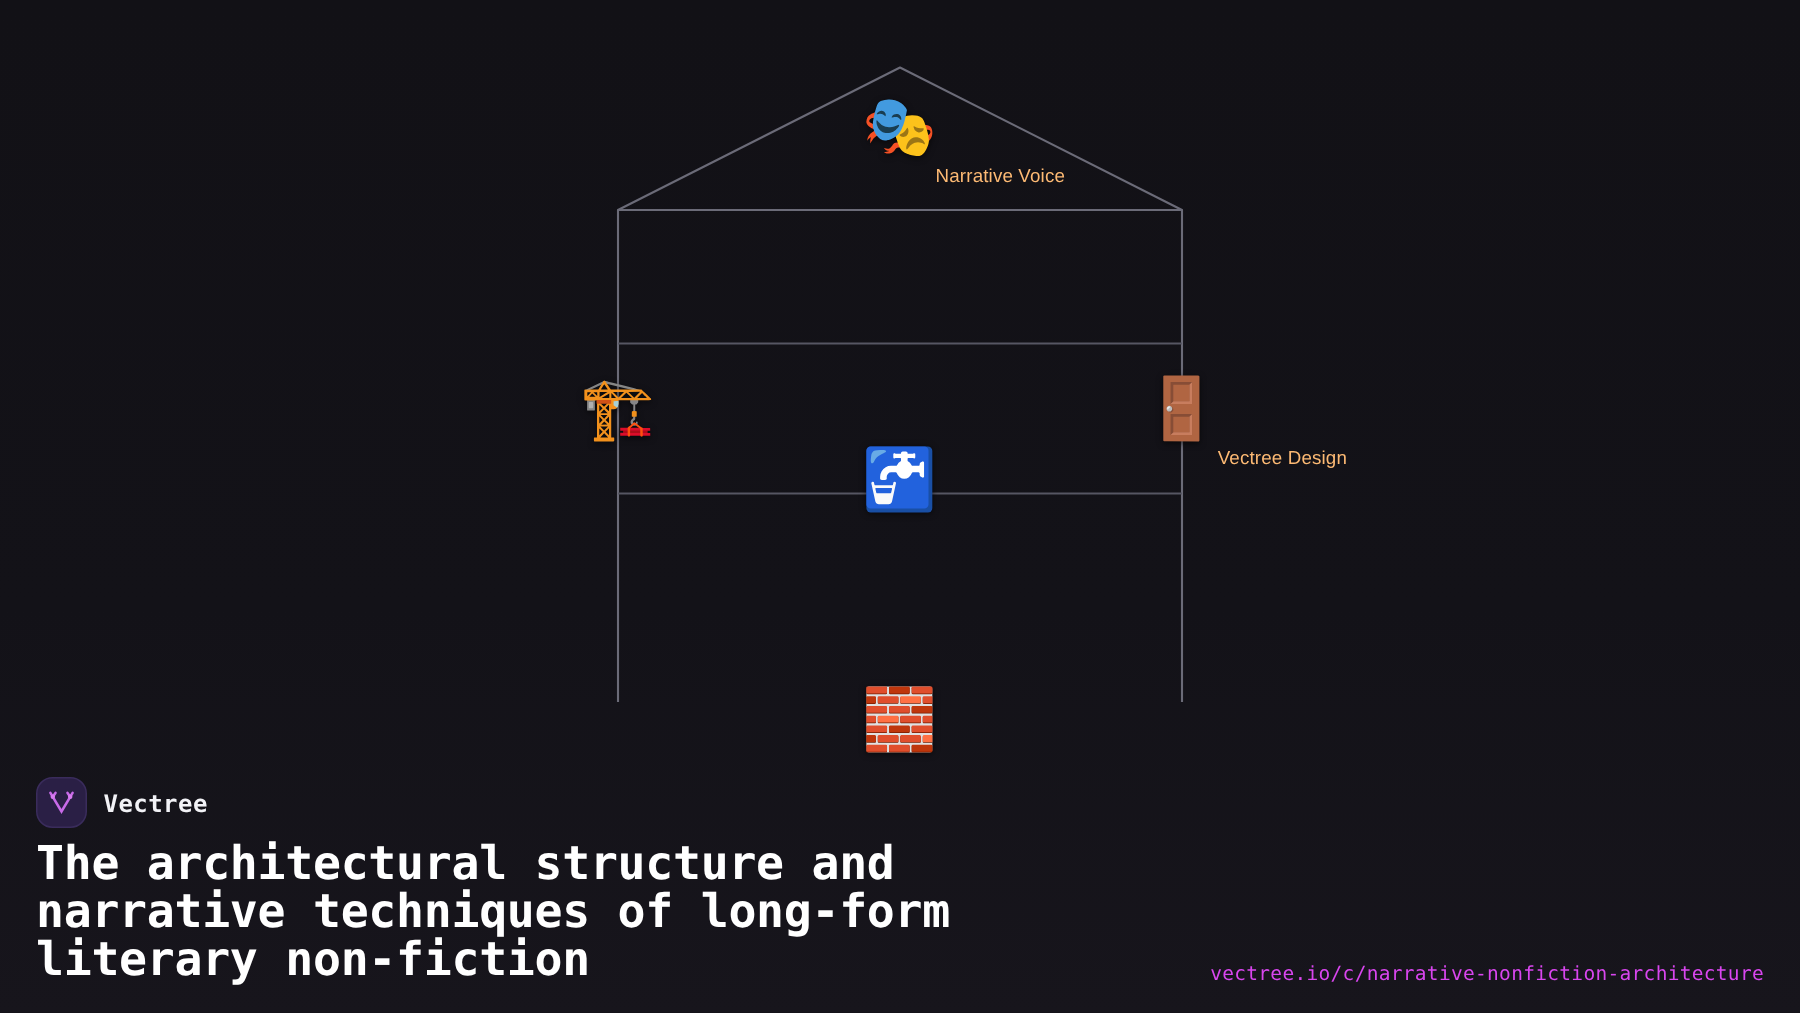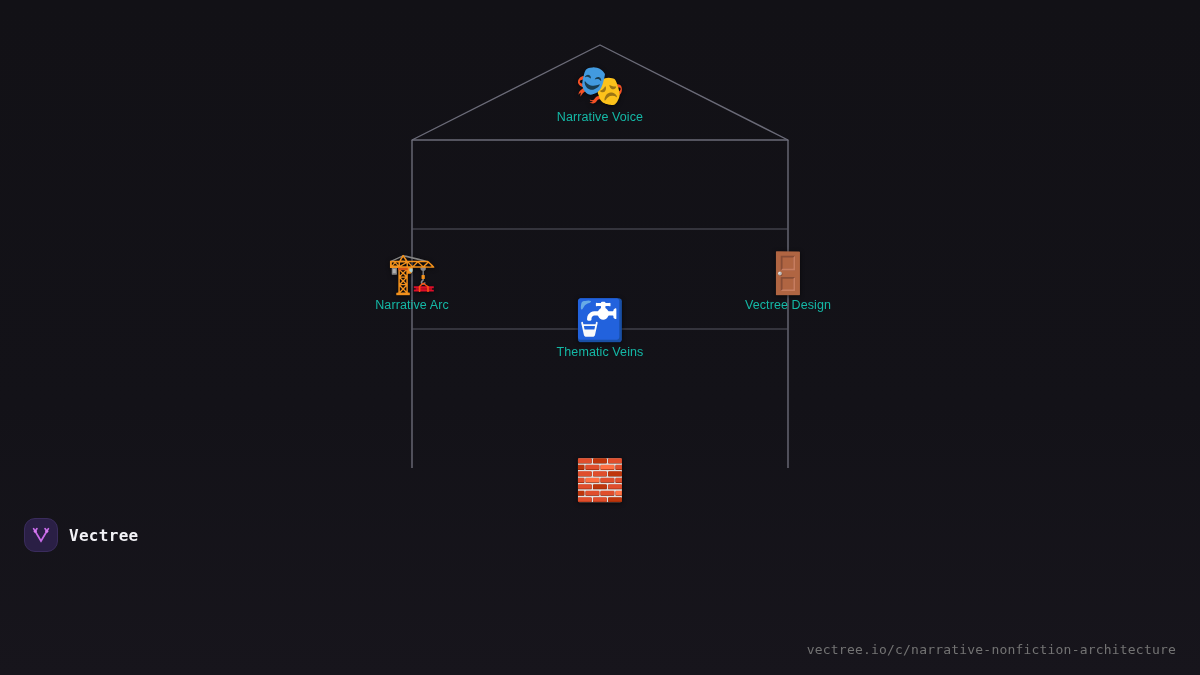--- a/index.html
+++ b/index.html
@@ -42,23 +42,24 @@
     height:46px;
     display:block;
     font-family:"DejaVu Sans", sans-serif;
     text-shadow:0 1px 4px rgba(0,0,0,.6);
   }
   .node-label {
     display:block;
     margin-top:2px;
     font-size:12.5px;
     line-height:15px;
-    color:#14b8a6;
+    color:#fdba74;
     font-family:"Liberation Sans", sans-serif;
     letter-spacing:.1px;
+    text-align:right;
   }
 
   
   #footer {
     position:absolute;
     left:0; bottom:0;
     width:1200px;
     height:165px;
     padding:0 24px 30px 24px;
   }
@@ -99,21 +100,21 @@
     color:#ffffff;
     letter-spacing:-.2px;
     white-space:pre-line;
   }
 
   #url {
     position:absolute;
     right:24px; bottom:18px;
     font-family:"DejaVu Sans Mono","Liberation Mono",monospace;
     font-size:13px;
-    color:#737373;
+    color:#d946ef;
     letter-spacing:.2px;
   }
 </style>
 </head>
 <body>
 
 <div id="stage">
 
   <svg id="house-svg" viewBox="0 0 1200 520">
 
@@ -130,31 +131,29 @@
     <line x1="412" y1="329" x2="788" y2="329" stroke="#565663" stroke-width="1.2"></line>
   </svg>
 
   <div class="node" style="left:600px; top:62px;">
     <span class="node-emoji">🎭</span>
     <span class="node-label">Narrative Voice</span>
   </div>
 
   <div class="node" style="left:412px; top:250px;">
     <span class="node-emoji">🏗️</span>
-    <span class="node-label">Narrative Arc</span>
   </div>
 
   <div class="node" style="left:788px; top:250px;">
     <span class="node-emoji">🚪</span>
     <span class="node-label">Vectree Design</span>
   </div>
 
   <div class="node" style="left:600px; top:297px;">
     <span class="node-emoji">🚰</span>
-    <span class="node-label">Thematic Veins</span>
   </div>
 
   <div class="node" style="left:600px; top:457px;">
     <span class="node-emoji">🧱</span>
   </div>
 
 </div>
 
 <div id="footer">
 
@@ -168,16 +167,19 @@
           <path d="M16.8 7.2 L15.0 4.6"></path>
           <path d="M16.8 7.2 L18.4 4.6"></path>
         </g>
         <circle cx="5.2" cy="7.2" r="1.5" fill="#d77bf0"></circle>
         <circle cx="16.8" cy="7.2" r="1.5" fill="#d77bf0"></circle>
       </svg>
     </div>
     <span id="brand-name">Vectree</span>
   </div>
 
+  <div id="headline">The architectural structure and
+narrative techniques of long-form
+literary non-fiction</div>
 
   <div id="url">vectree.io/c/narrative-nonfiction-architecture</div>
 
 </div>
 
 </body></html>

